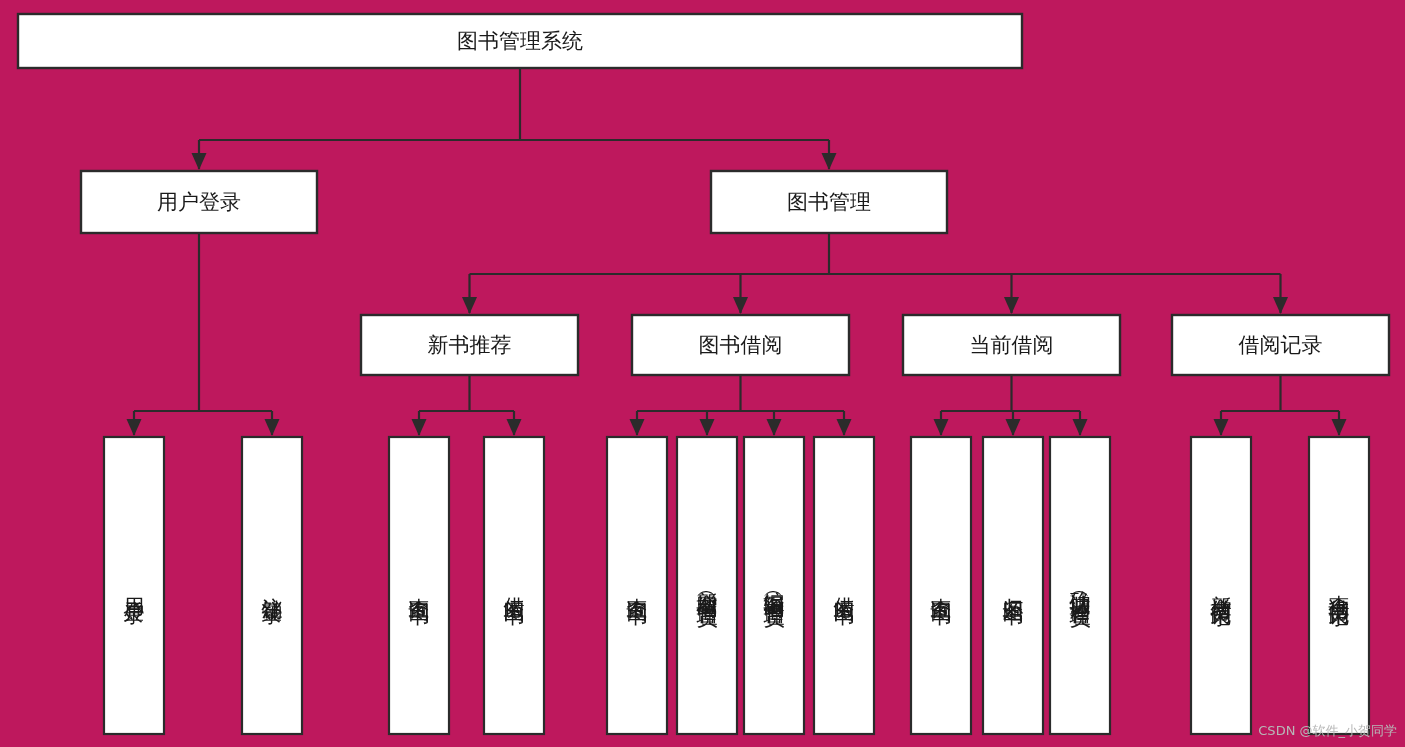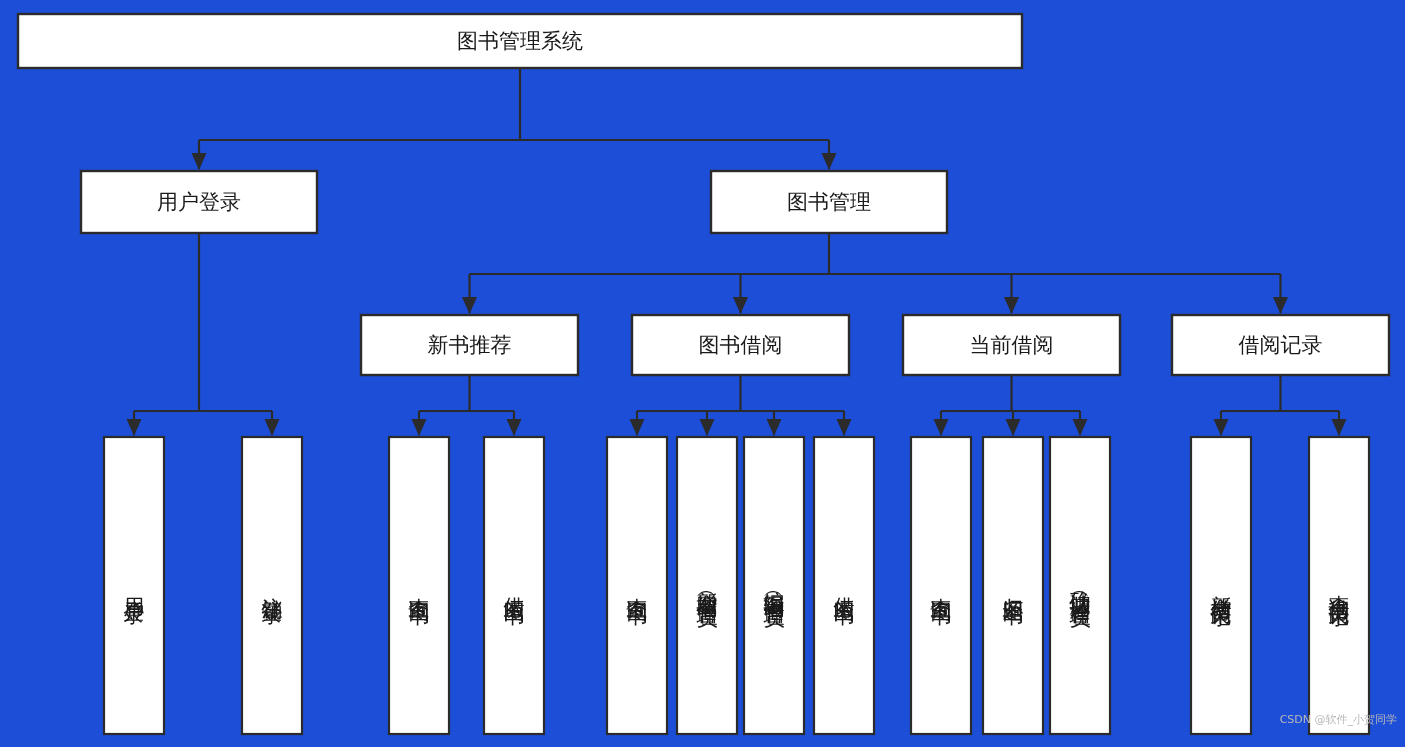--- a/index.html
+++ b/index.html
@@ -8,21 +8,21 @@
     padding: 0;
     background: #ffffff;
   }
   body {
     font-family: "DejaVu Sans", "Liberation Sans", sans-serif;
   }
   #diagram-root {
     position: relative;
     width: 1405px;
     height: 747px;
-    background: #1d4ed8;
+    background: #be185d;
     overflow: hidden;
   }
   svg#flow {
     position: absolute;
     left: 0;
     top: 0;
     width: 1405px;
     height: 747px;
     display: block;
   }
@@ -56,23 +56,23 @@
     font-size: 21px;
     fill: #1a1a1a;
     writing-mode: vertical-rl;
     text-orientation: upright;
     text-anchor: middle;
     letter-spacing: 2.5px;
   }
   .watermark {
     position: absolute;
     right: 8px;
-    bottom: 20px;
-    font-family: "DejaVu Sans", "Liberation Sans", sans-serif;
-    font-size: 11px;
+    bottom: 7px;
+    font-family: "DejaVu Sans", "Liberation Sans", sans-serif;
+    font-size: 13px;
     color: #b8b8b8;
     white-space: nowrap;
     user-select: none;
     pointer-events: none;
   }
 </style>
 </head>
 <body>
 
 <div id="diagram-root">

